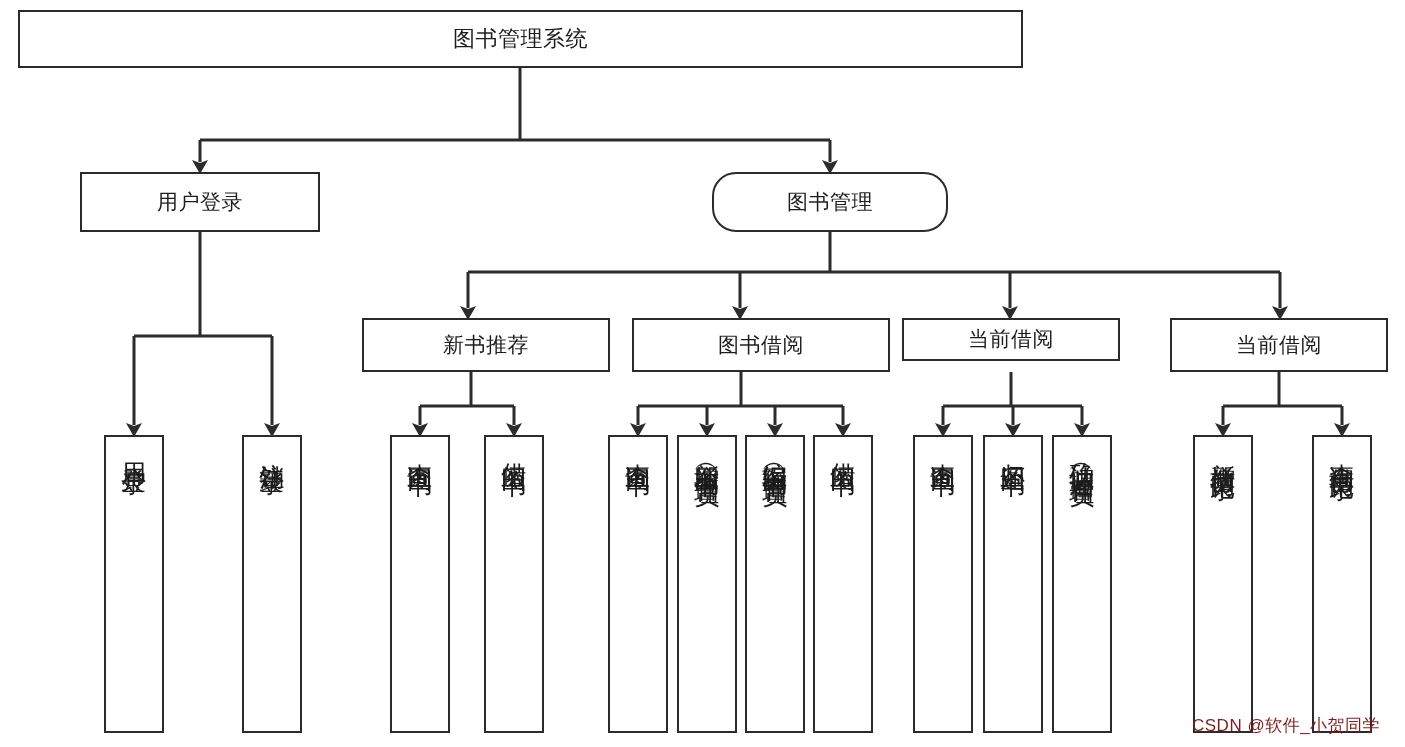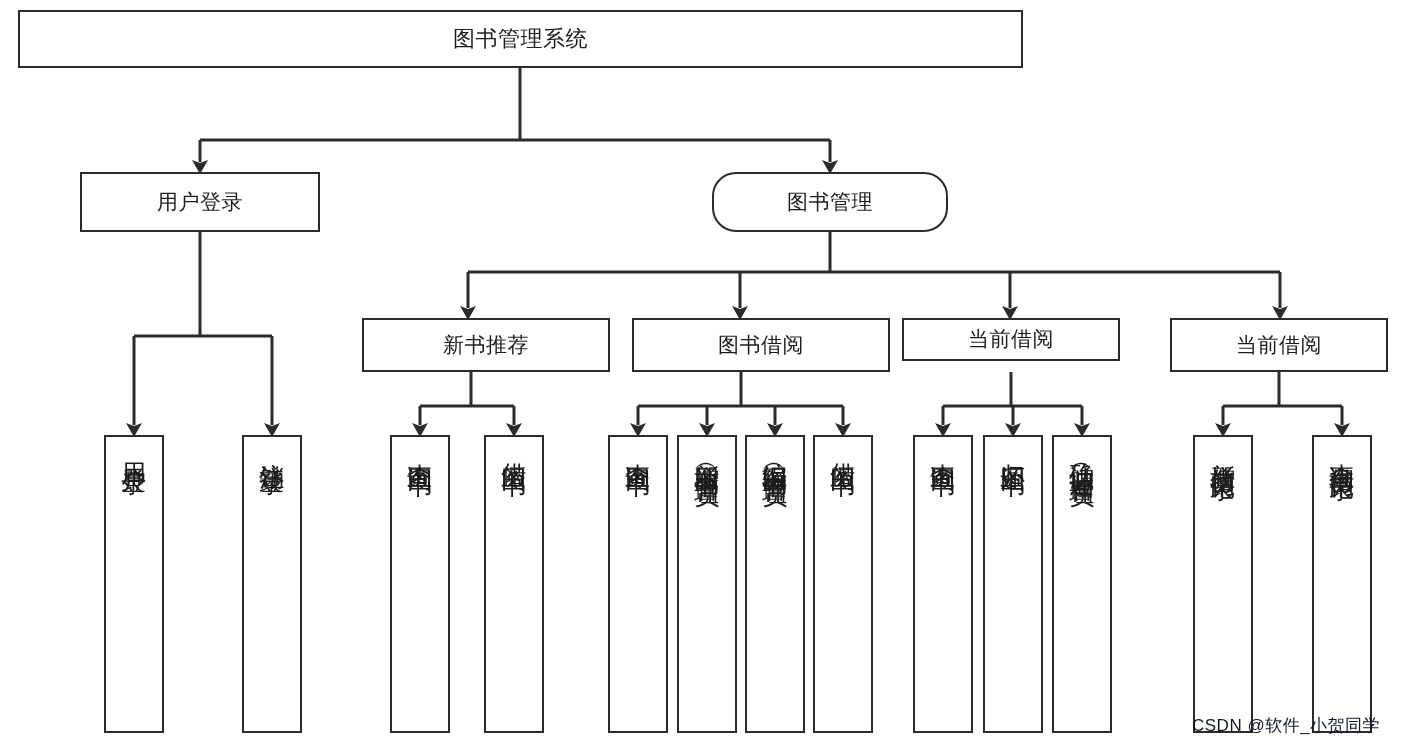--- a/index.html
+++ b/index.html
@@ -53,21 +53,21 @@
     width:1405px;height:747px;
     pointer-events:none;
   }
   .wire{stroke:#2b2b2b;stroke-width:3;fill:none;}
   .arrowhead{fill:#2b2b2b;}
   #watermark{
     position:absolute;
     left:1192px;
     top:714px;
     font-size:17px;
-    color:#0f172a;
+    color:#7f1d1d;
     white-space:nowrap;
     letter-spacing:0.5px;
   }
 </style>
 </head>
 <body>
 
 <div id="canvas">
 
   <svg id="wires" viewBox="0 0 1405 747">

